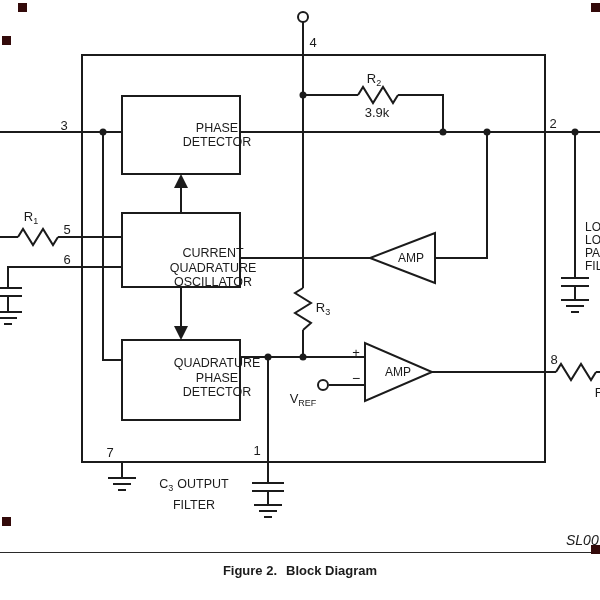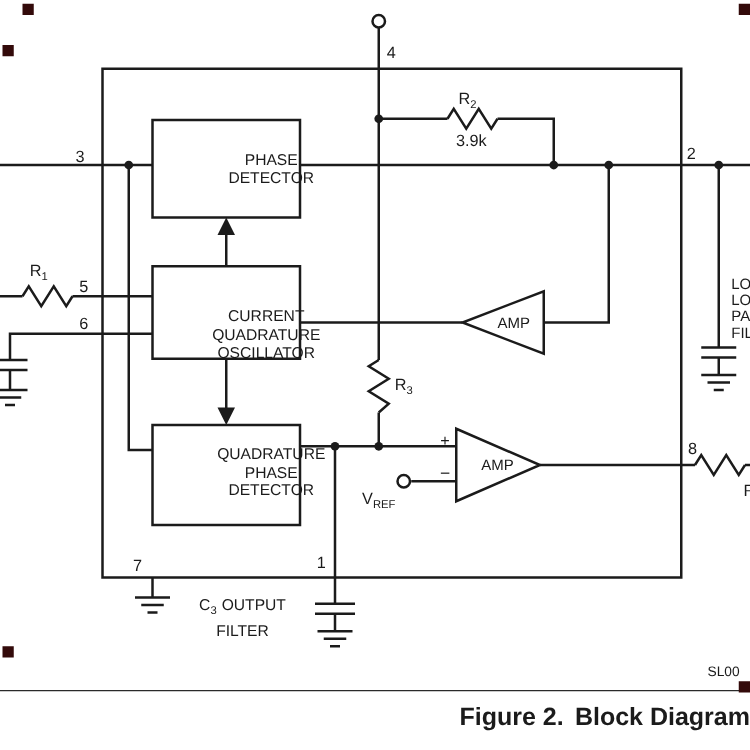--- a/index.html
+++ b/index.html
@@ -120,24 +120,24 @@
     <div>FILTER</div>
   </div>
 
   <div class="rightcut" style="left:585px;top:221px">
     <div>LOOP</div>
     <div>LOW-</div>
     <div>PASS</div>
     <div>FILTER</div>
   </div>
 
-  <span class="abs" style="left:566px;top:532px;font-size:11px;white-space:nowrap">SL00</span>
+  <span class="abs" style="left:566px;top:532px;font-style:italic;font-size:14px;white-space:nowrap">SL00</span>
 
   <div class="abs" style="left:0;top:552px;width:600px;border-top:1.5px solid #2a2a2a"></div>
-  <div class="abs" style="left:0;top:563px;width:600px;text-align:right;font-weight:bold;font-size:20px">
+  <div class="abs" style="left:0;top:563px;width:600px;text-align:center;font-weight:bold;font-size:13px">
     <span>Figure 2.</span><span style="margin-left:9px">Block Diagram</span>
   </div>
 
   <div class="mark" style="left:18px;top:3px"></div>
   <div class="mark" style="left:2px;top:36px"></div>
   <div class="mark" style="left:2px;top:517px"></div>
   <div class="mark" style="left:591px;top:3px"></div>
   <div class="mark" style="left:591px;top:545px"></div>
 
 </div>

